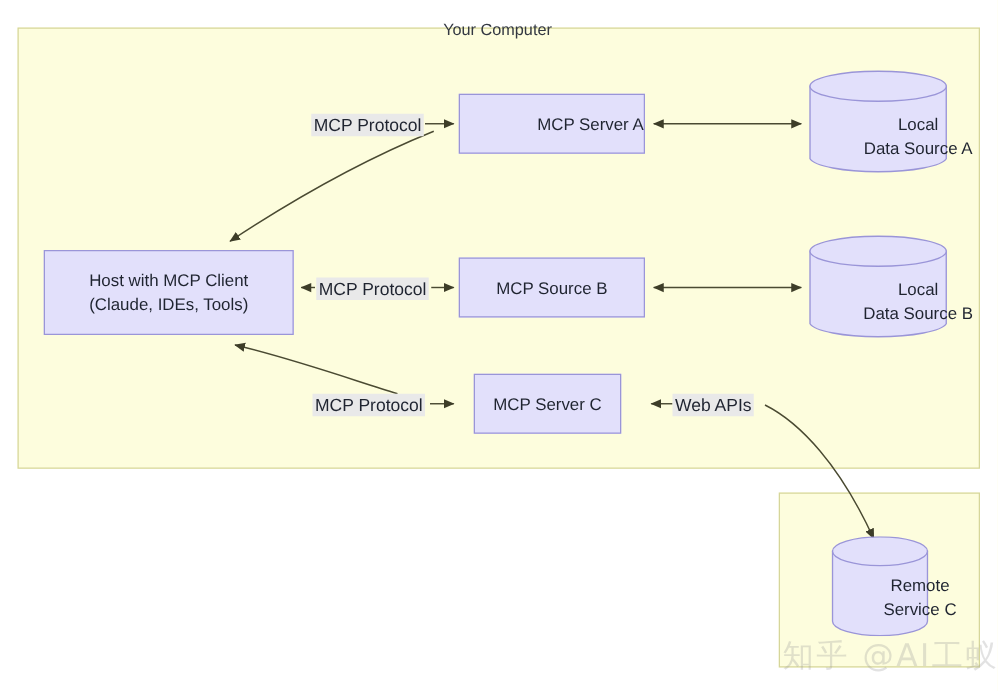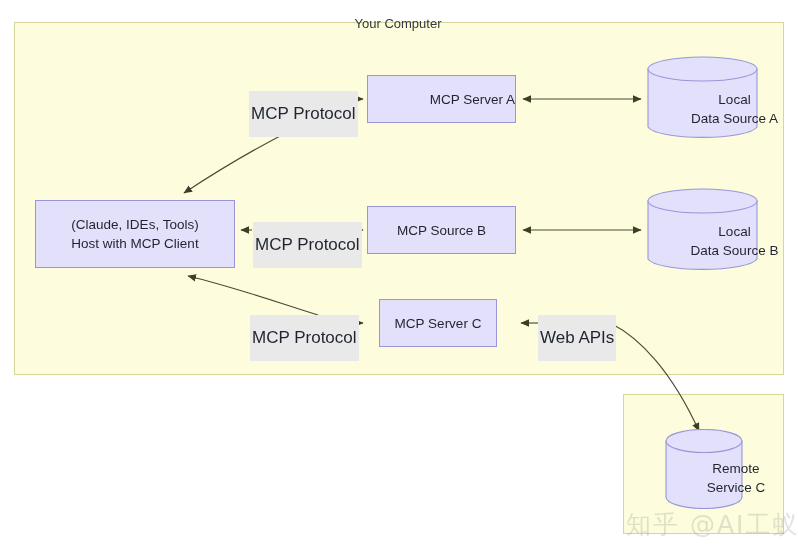--- a/index.html
+++ b/index.html
@@ -72,23 +72,23 @@
     line-height: 19px;
     color: #1f2430;
     pointer-events: none;
     margin-left: 32px;
   }
   
   .edge-label {
     position: absolute;
     background: #e9e9e9;
     color: #1f2430;
-    font-size: 17px;
+    font-size: 14px;
     line-height: 16px;
-    padding: 15px 2px;
+    padding: 1px 2px;
     white-space: nowrap;
     box-sizing: border-box;
   }
   
   .watermark {
     position: absolute;
     font-size: 25px;
     letter-spacing: 2px;
     color: rgba(150,150,150,0.28);
     white-space: nowrap;
@@ -134,22 +134,22 @@
 
       <path d="M344,323 L363,323" marker-end="url(#arrow-end)"></path>
 
       <path d="M538,323 L521,323" marker-end="url(#arrow-end)"></path>
 
       <path d="M612,324 C640,338 672,372 699,431" marker-end="url(#arrow-end)"></path>
     </g>
   </svg>
 
   <div class="proc-box" style="left:35px; top:200px; width:200px; height:68px;">
+    <span class="line">Host with MCP Client</span>
     <span class="line">(Claude, IDEs, Tools)</span>
-    <span class="line">Host with MCP Client</span>
   </div>
 
   <div class="proc-box" style="left:367px; top:75px; width:149px; height:48px;align-items:flex-end;">
     <span class="line">MCP Server A</span>
   </div>
 
   <div class="proc-box" style="left:367px; top:206px; width:149px; height:48px;">
     <span class="line">MCP Source B</span>
   </div>
 

